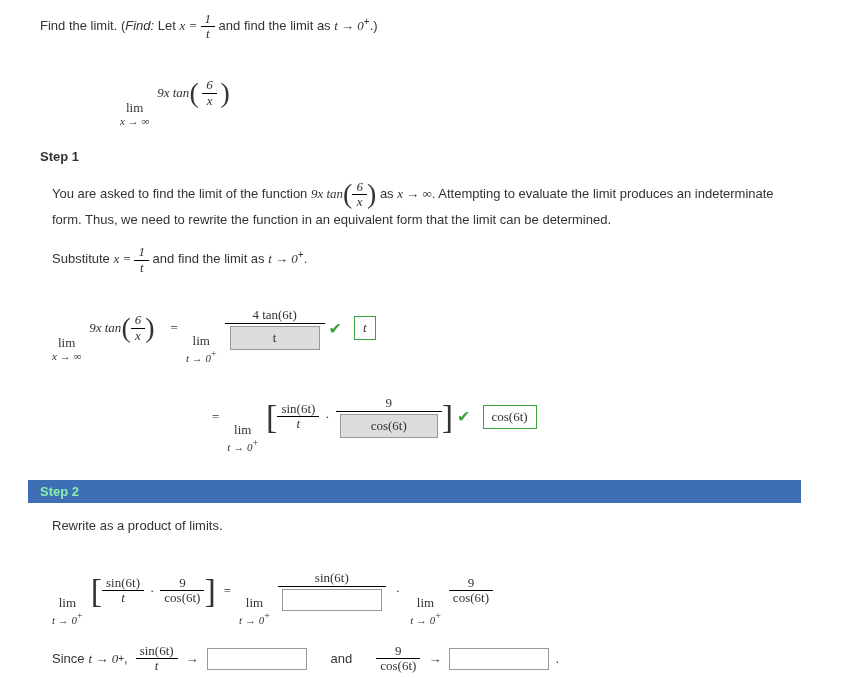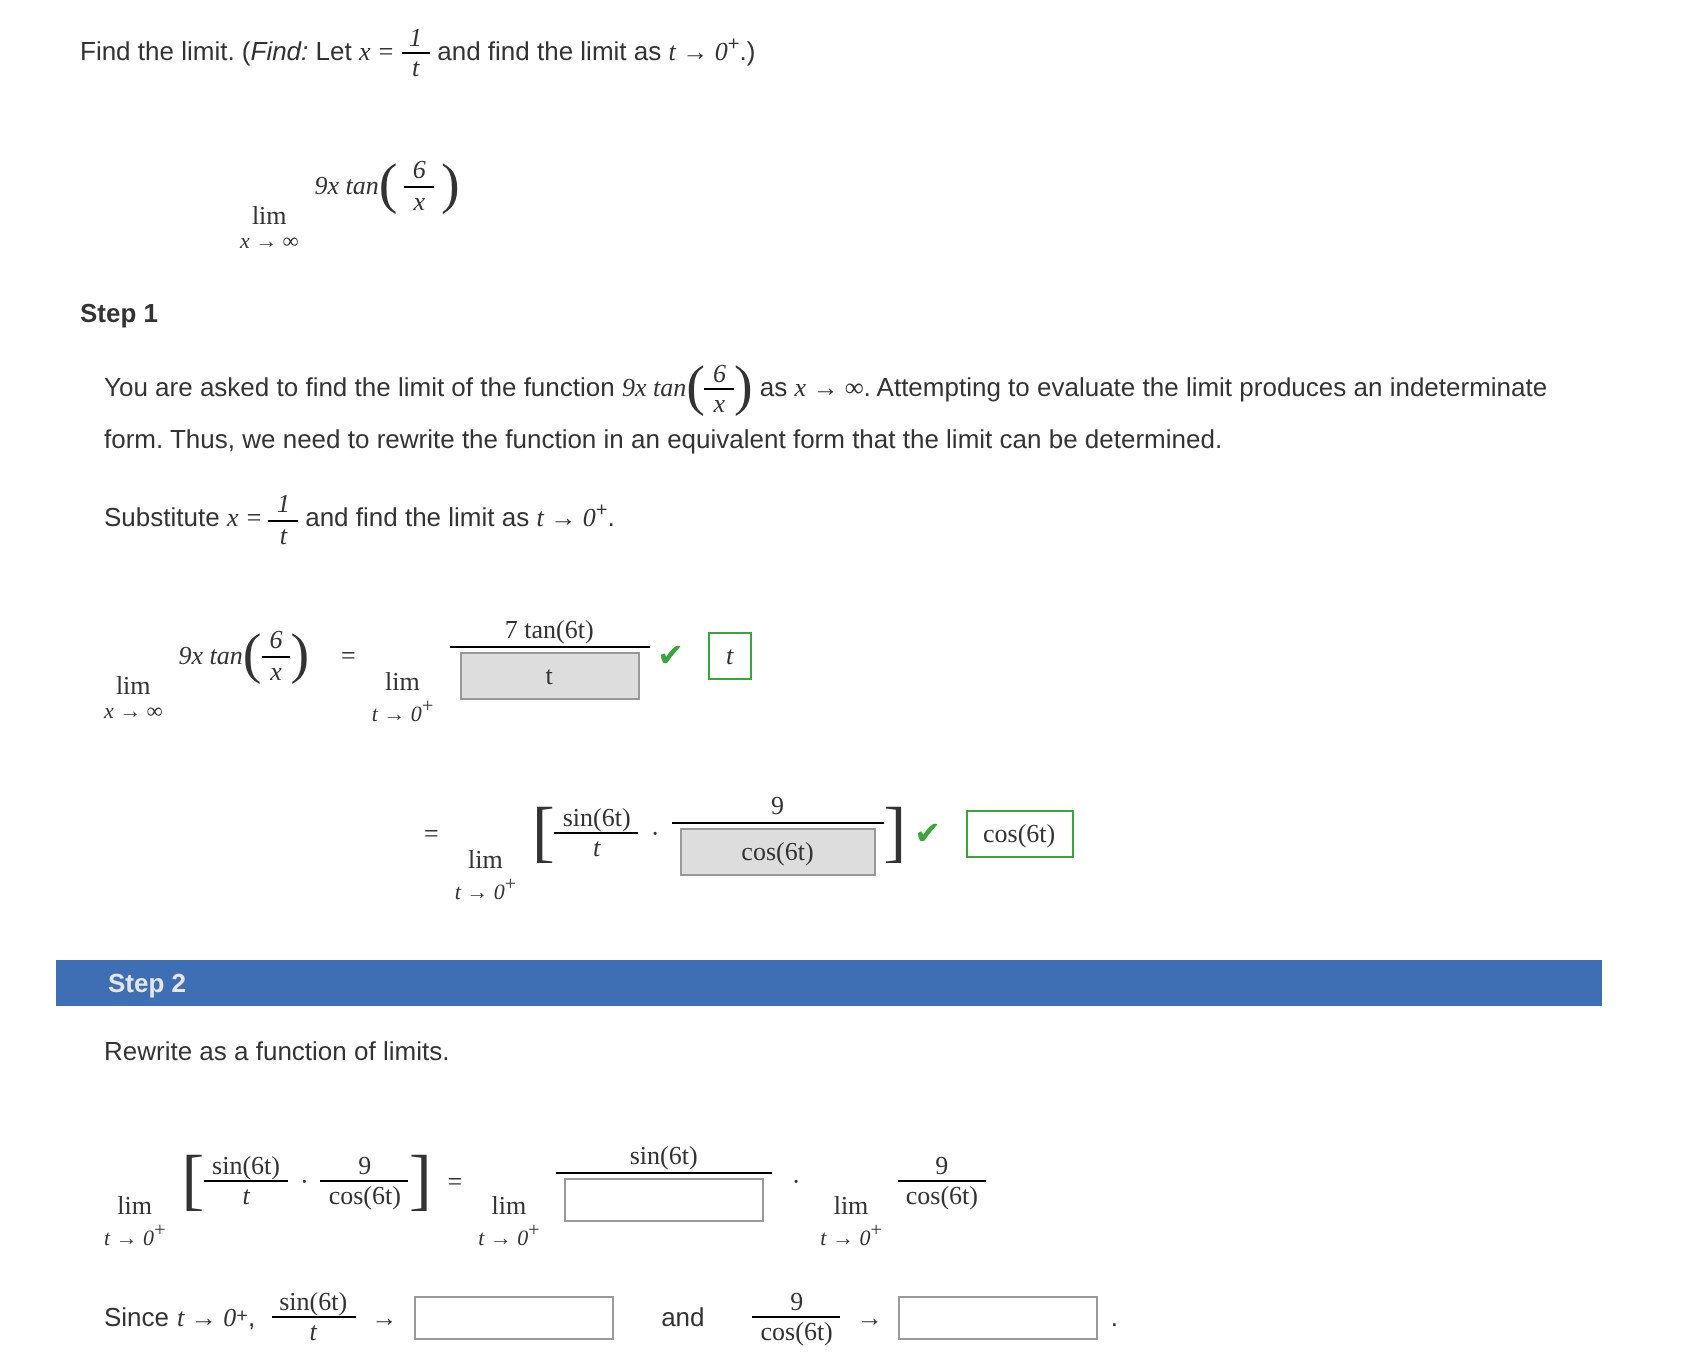--- a/index.html
+++ b/index.html
@@ -30,23 +30,23 @@
     line-height: 28px;
     vertical-align: middle;
     font-family: "Times New Roman", serif;
     font-style: normal;
   }
   .paren-frac::before { content: "("; }
   .paren-frac::after { content: ")"; }
   .step-heading { font-weight: bold; font-size: 13px; margin: 22px 0 16px 0; }
   .step-bar {
     background: #3e6fb5;
-    color: #e5e5e5;
+    color: #86efac;
     font-weight: bold;
-    padding: 4px 26px;
+    padding: 4px 12px;
     font-size: 13px;
     margin-top: 28px;
     margin-left: -12px;
   }
   .content { line-height: 1.7; }
   .row { display: flex; align-items: center; flex-wrap: nowrap; margin: 18px 0; }
   .filled-box {
     display: inline-block;
     background: #ddd;
     border: 1px solid #999;
@@ -141,21 +141,21 @@
   <span class="math">9x tan</span>
   <span class="paren-frac"><span class="frac"><span class="num">6</span><span class="den">x</span></span></span>
   <span class="gap"></span>
   <span class="math upright" style="margin:0 8px;">=</span>
   <span class="lim">
     <span class="top">lim</span>
     <span class="bot"><span class="math">t → 0</span><span class="super">+</span></span>
   </span>
   <span class="gap"></span>
   <span class="over">
-    <span class="ot math upright">7 tan(6t)</span>
+    <span class="ot math upright">4 tan(6t)</span>
     <span class="ob"><span class="filled-box">t</span></span>
   </span>
   <span class="check">✔</span>
   <span class="green-box">t</span>
 </div>
 
 <div class="row" style="margin-left:164px;">
   <span class="math upright" style="margin:0 8px;">=</span>
   <span class="lim">
     <span class="top">lim</span>
@@ -172,21 +172,21 @@
     <span class="ot math upright">9</span>
     <span class="ob"><span class="filled-box">cos(6t)</span></span>
   </span>
   <span class="bracket-r">]</span>
   <span class="check">✔</span>
   <span class="green-box" style="font-style:normal;">cos(6t)</span>
 </div>
 
 <div class="step-bar">Step 2</div>
 
-<div class="content indent" style="margin-top:12px;">Rewrite as a function of limits.</div>
+<div class="content indent" style="margin-top:12px;">Rewrite as a product of limits.</div>
 
 <div class="row indent">
   <span class="lim">
     <span class="top">lim</span>
     <span class="bot"><span class="math">t → 0</span><span class="super">+</span></span>
   </span>
   <span class="gap"></span>
   <span class="bracket-l">[</span>
   <span class="frac">
       <span class="num upright">sin(6t)</span>

